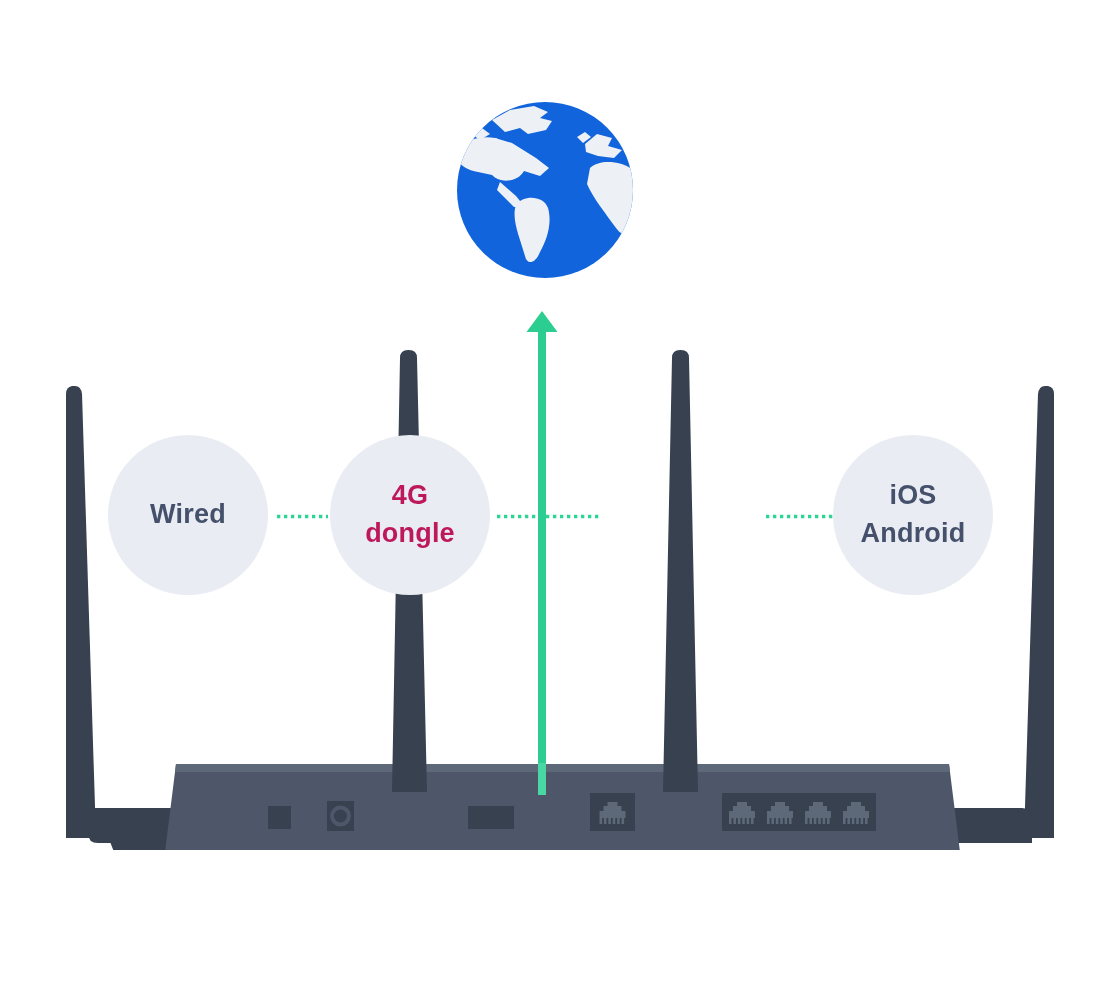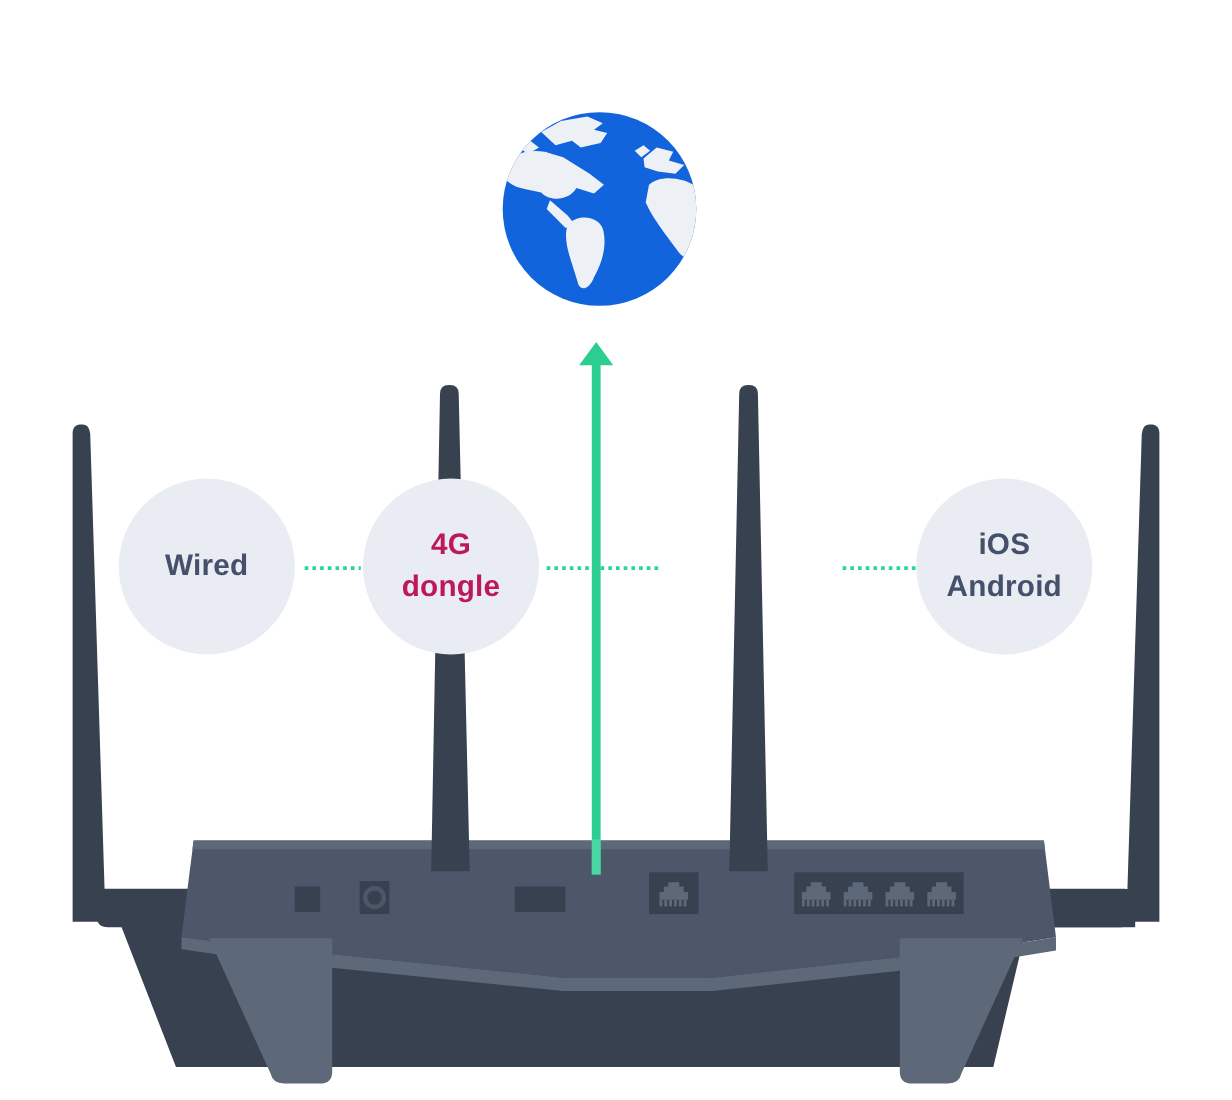--- a/index.html
+++ b/index.html
@@ -1,18 +1,18 @@
 <!DOCTYPE html>
 <html><head>
 <meta charset="utf-8">
 <style>
   html,body{margin:0;padding:0;background:#ffffff;}
   .stage{
     position:relative;
-    width:1120px;height:1000px;
+    width:1120px;height:850px;
     overflow:hidden;
     background:#ffffff;
     font-family:"Liberation Sans", sans-serif;
   }
   .stage svg{position:absolute;left:0;top:0;}
   .node{
     position:absolute;
     width:160px;height:160px;
     border-radius:50%;
     display:flex;

